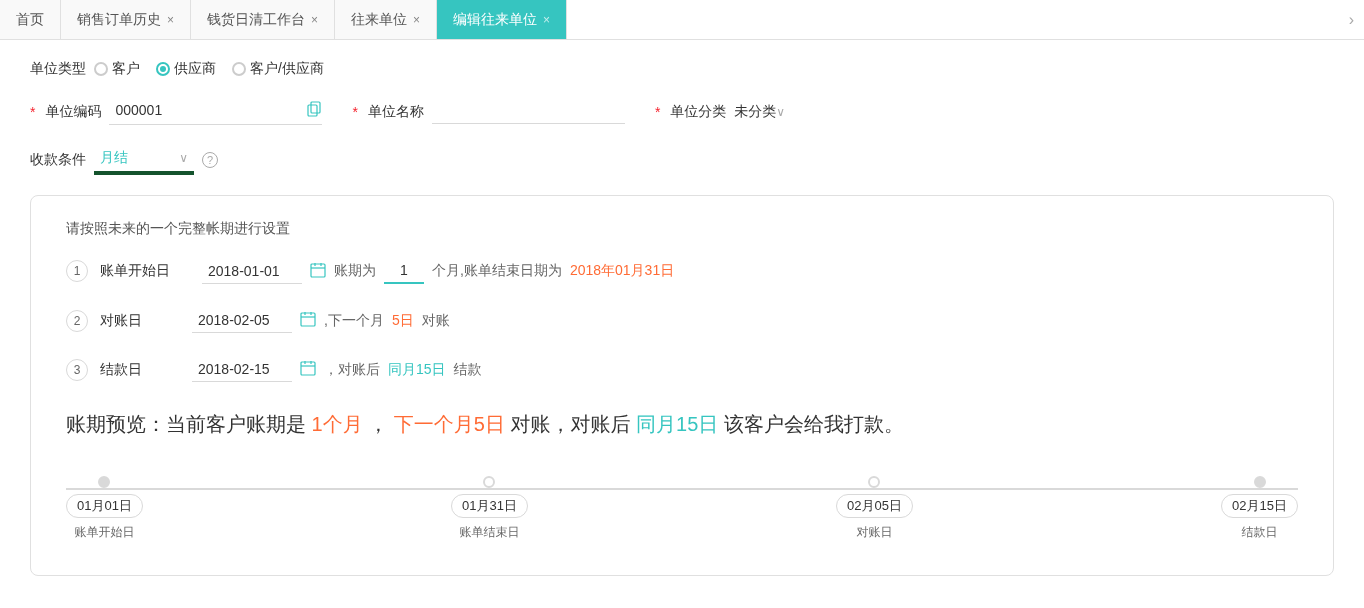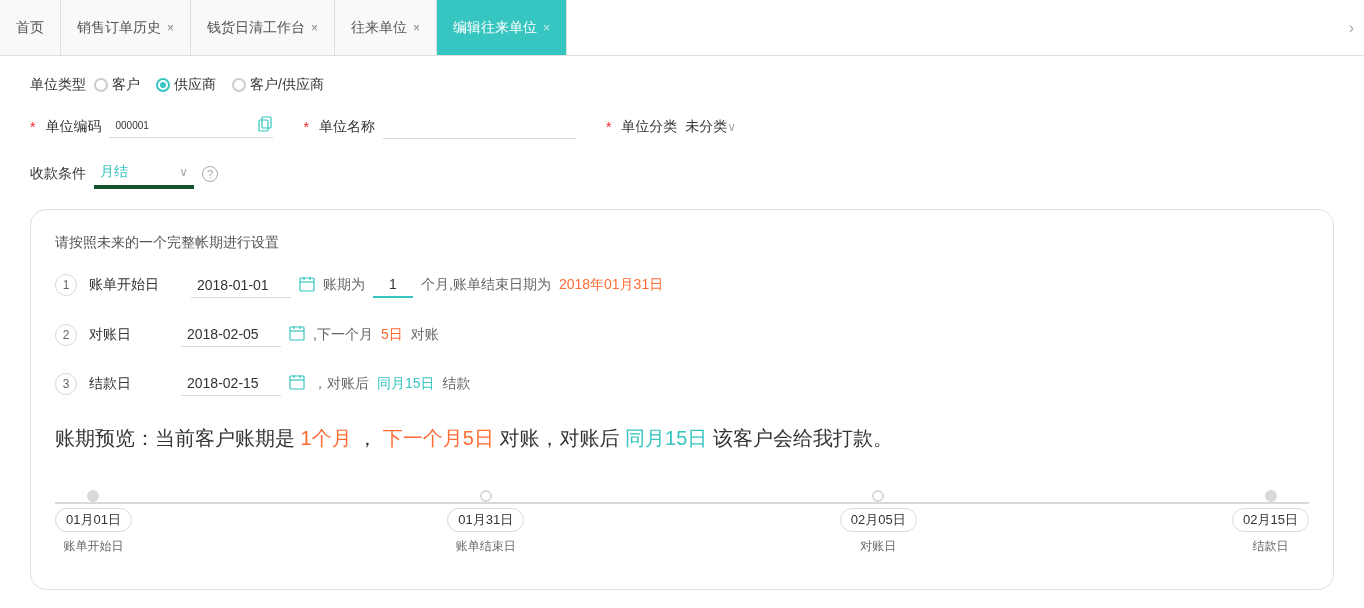--- a/index.html
+++ b/index.html
@@ -4,21 +4,21 @@
   <style>
     * { box-sizing: border-box; margin: 0; padding: 0; }
     body { font-family: 'Microsoft YaHei', Arial, sans-serif; font-size: 14px; background: #f5f5f5; color: #333; }
 
     
     .tab-bar {
       display: flex;
       align-items: stretch;
       background: #fff;
       border-bottom: 1px solid #e0e0e0;
-      height: 56px;
+      height: 40px;
       padding-left: 0;
     }
     .tab-item {
       display: flex;
       align-items: center;
       padding: 0 16px;
       cursor: pointer;
       font-size: 14px;
       color: #555;
       border-right: 1px solid #e0e0e0;
@@ -118,21 +118,21 @@
     }
     .input-with-icon {
       display: flex;
       align-items: center;
       border-bottom: 1px solid #d9d9d9;
       padding-bottom: 2px;
     }
     .input-with-icon input {
       border: none;
       outline: none;
-      font-size: 10px;
+      font-size: 14px;
       color: #333;
       background: transparent;
       min-width: 100px;
     }
     .input-icon {
       color: #aaa;
       margin-left: 4px;
       cursor: pointer;
       font-size: 14px;
     }
@@ -173,22 +173,22 @@
       display: flex;
       align-items: center;
       justify-content: center;
       font-size: 11px;
       cursor: pointer;
     }
 
     
     .card {
       border: 1px solid #e0e0e0;
-      border-radius: 16px;
-      padding: 24px 24px;
+      border-radius: 8px;
+      padding: 24px 35px;
       margin-bottom: 20px;
     }
     .card-title {
       font-size: 14px;
       color: #555;
       margin-bottom: 20px;
     }
 
     
     .step-row {

